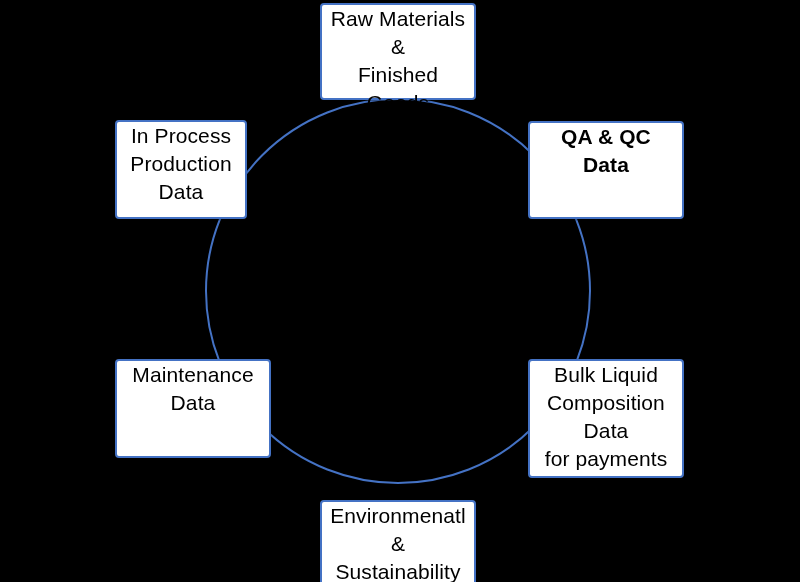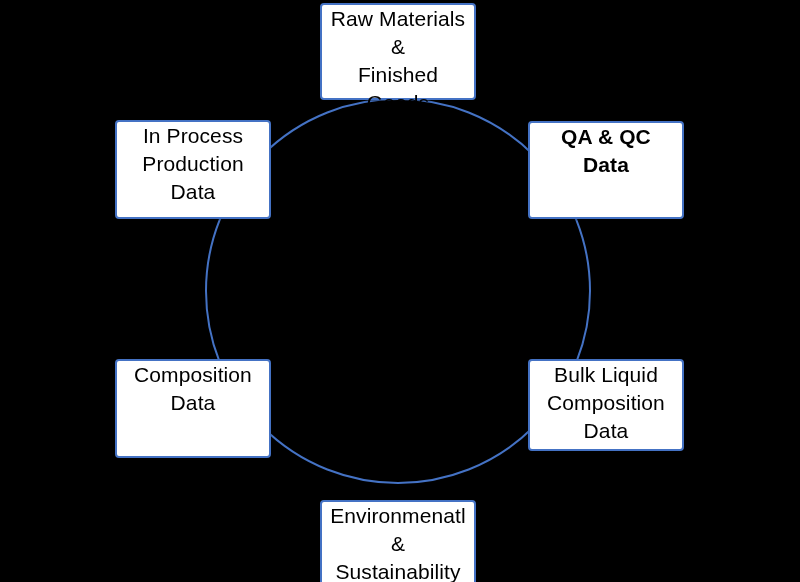--- a/index.html
+++ b/index.html
@@ -40,24 +40,24 @@
     box-shadow: 0 1px 2px rgba(0,0,0,0.35);
   }
   .node-label {
     display: block;
     padding: 0 6px;
     white-space: pre-line;
   }
   
   #node-raw-materials      { left: 320px; top: 3px;   width: 156px; height: 97px; }
   #node-qa-qc             { left: 528px; top: 121px; width: 156px; height: 98px; }
-  #node-bulk-liquid       { left: 528px; top: 359px; width: 156px; height: 92px; }
+  #node-bulk-liquid       { left: 528px; top: 359px; width: 156px; height: 119px; }
   #node-environmental     { left: 320px; top: 500px; width: 156px; height: 99px; }
   #node-maintenance       { left: 115px; top: 359px; width: 156px; height: 99px; }
-  #node-in-process        { left: 115px; top: 120px; width: 156px; height: 99px; }
+  #node-in-process        { left: 115px; top: 120px; width: 132px; height: 99px; }
 </style>
 </head>
 <body>
 
 <div id="canvas" style="background: rgb(0, 0, 0);">
 
   <svg id="cycle-arc" viewBox="0 0 800 582">
     <circle cx="398" cy="291" r="192" fill="none" stroke="#4472C4" stroke-width="2"></circle>
   </svg>
 
@@ -77,21 +77,21 @@
 for payments</span>
   </div>
 
   <div class="node" id="node-environmental" style="background: rgb(255, 255, 255); border-color: rgb(68, 114, 196); color: rgb(0, 0, 0);">
     <span class="node-label">Environmenatl &amp;
 Sustainability
 Data</span>
   </div>
 
   <div class="node" id="node-maintenance" style="background: rgb(255, 255, 255); border-color: rgb(68, 114, 196); color: rgb(0, 0, 0);">
-    <span class="node-label">Composition
+    <span class="node-label">Maintenance
 Data</span>
   </div>
 
   <div class="node" id="node-in-process" style="background: rgb(255, 255, 255); border-color: rgb(68, 114, 196); color: rgb(0, 0, 0);">
     <span class="node-label">In Process
 Production Data</span>
   </div>
 
 </div>
 

